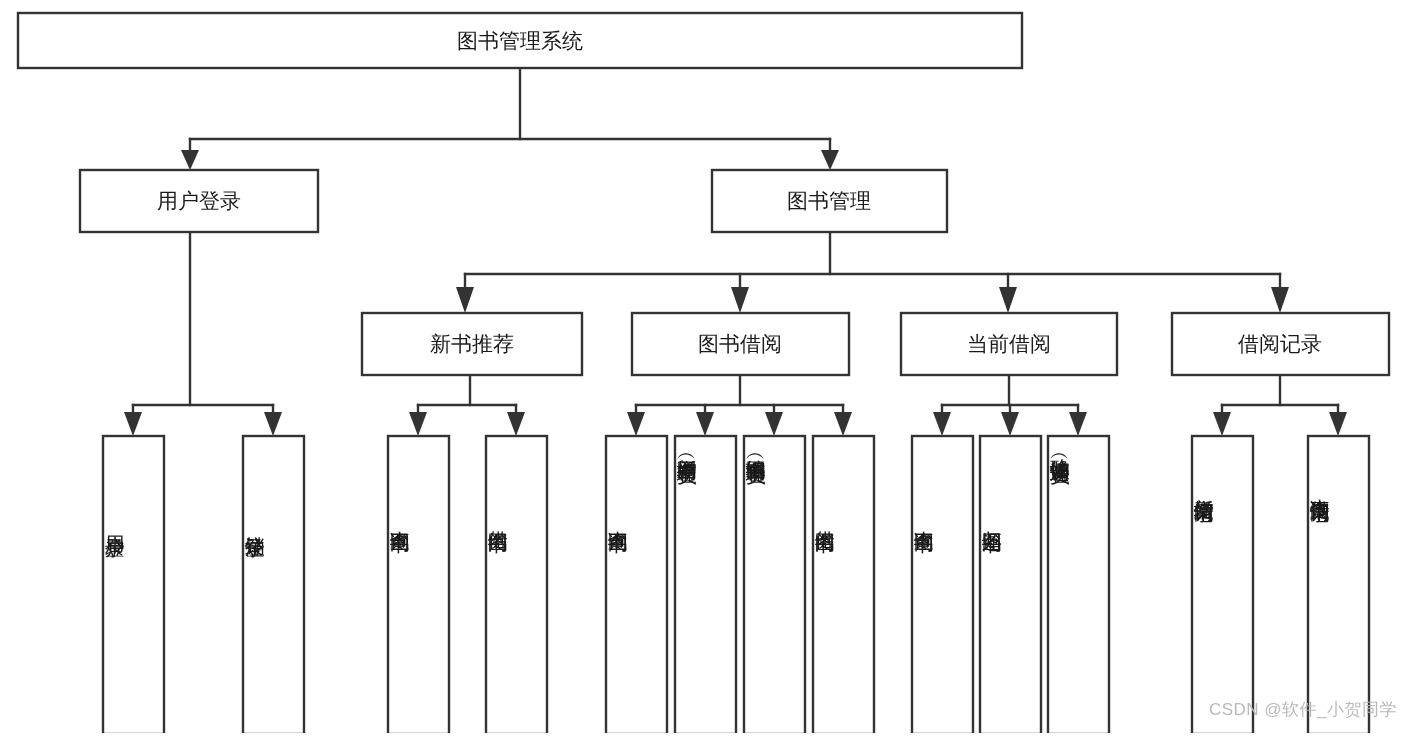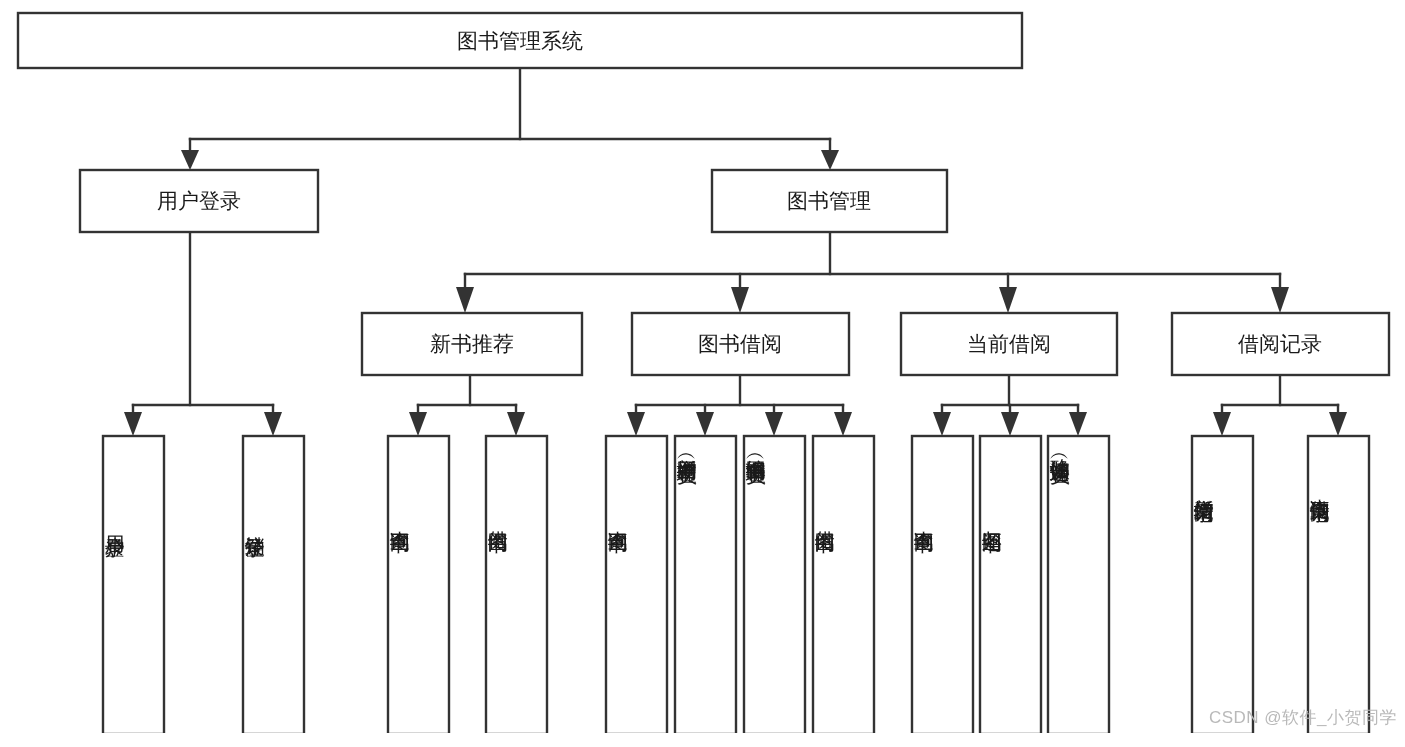--- a/index.html
+++ b/index.html
@@ -55,21 +55,21 @@
     color: #1a1a1a;
     writing-mode: vertical-rl;
     text-orientation: upright;
     white-space: nowrap;
     letter-spacing: 1px;
     pointer-events: none;
   }
   .watermark {
     position: absolute;
     right: 8px;
-    bottom: 4px;
+    bottom: 12px;
     font-family: "Liberation Sans", "DejaVu Sans", sans-serif;
     font-size: 17px;
     color: #b9b9b9;
     white-space: nowrap;
     letter-spacing: 0.5px;
     margin-left: 16px;
   }
 </style>
 </head>
 <body>

